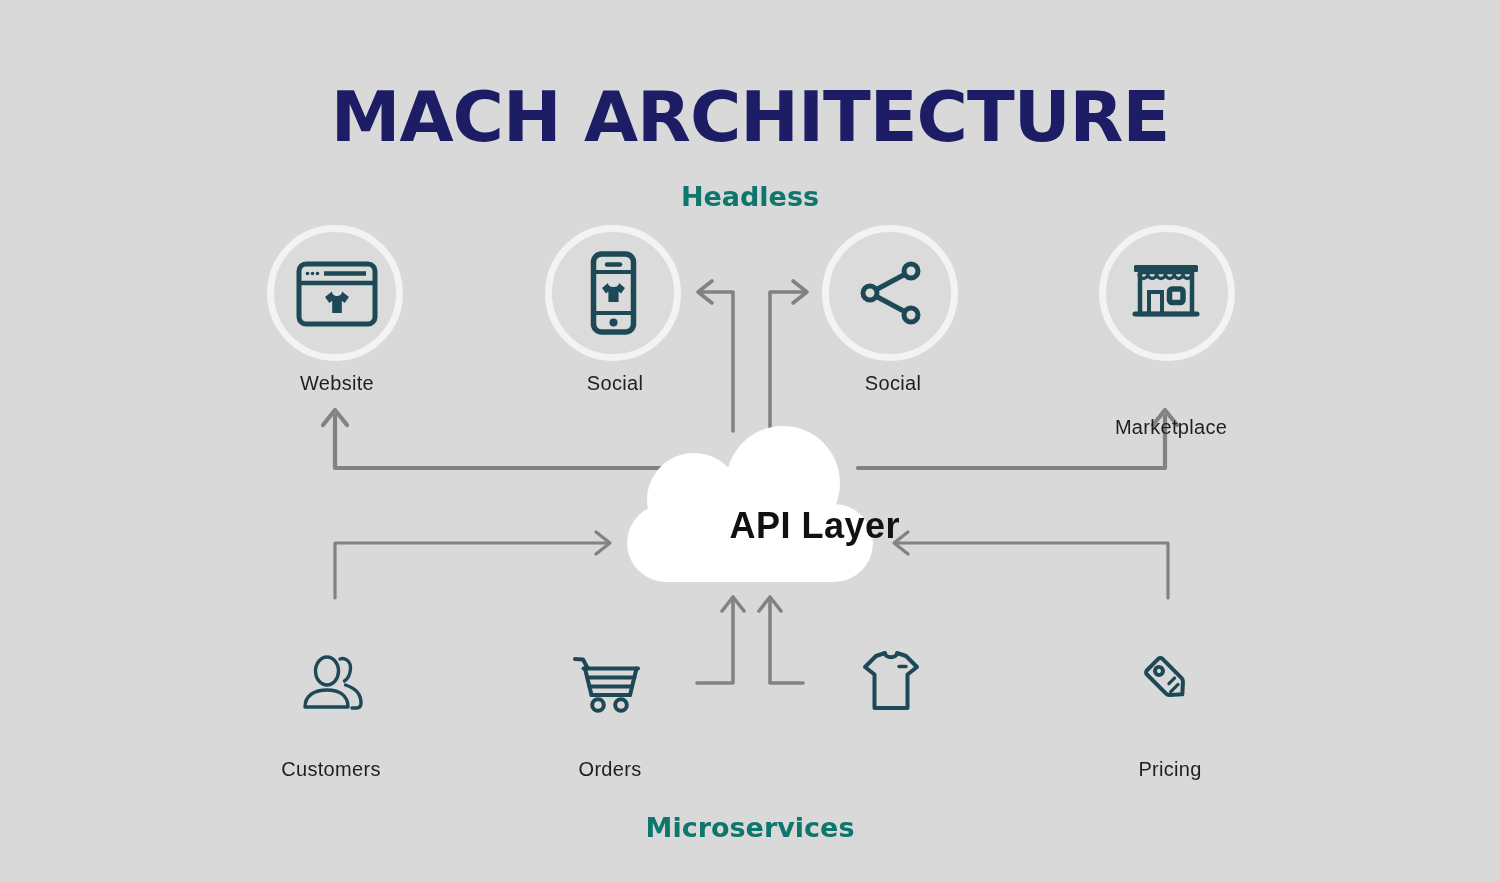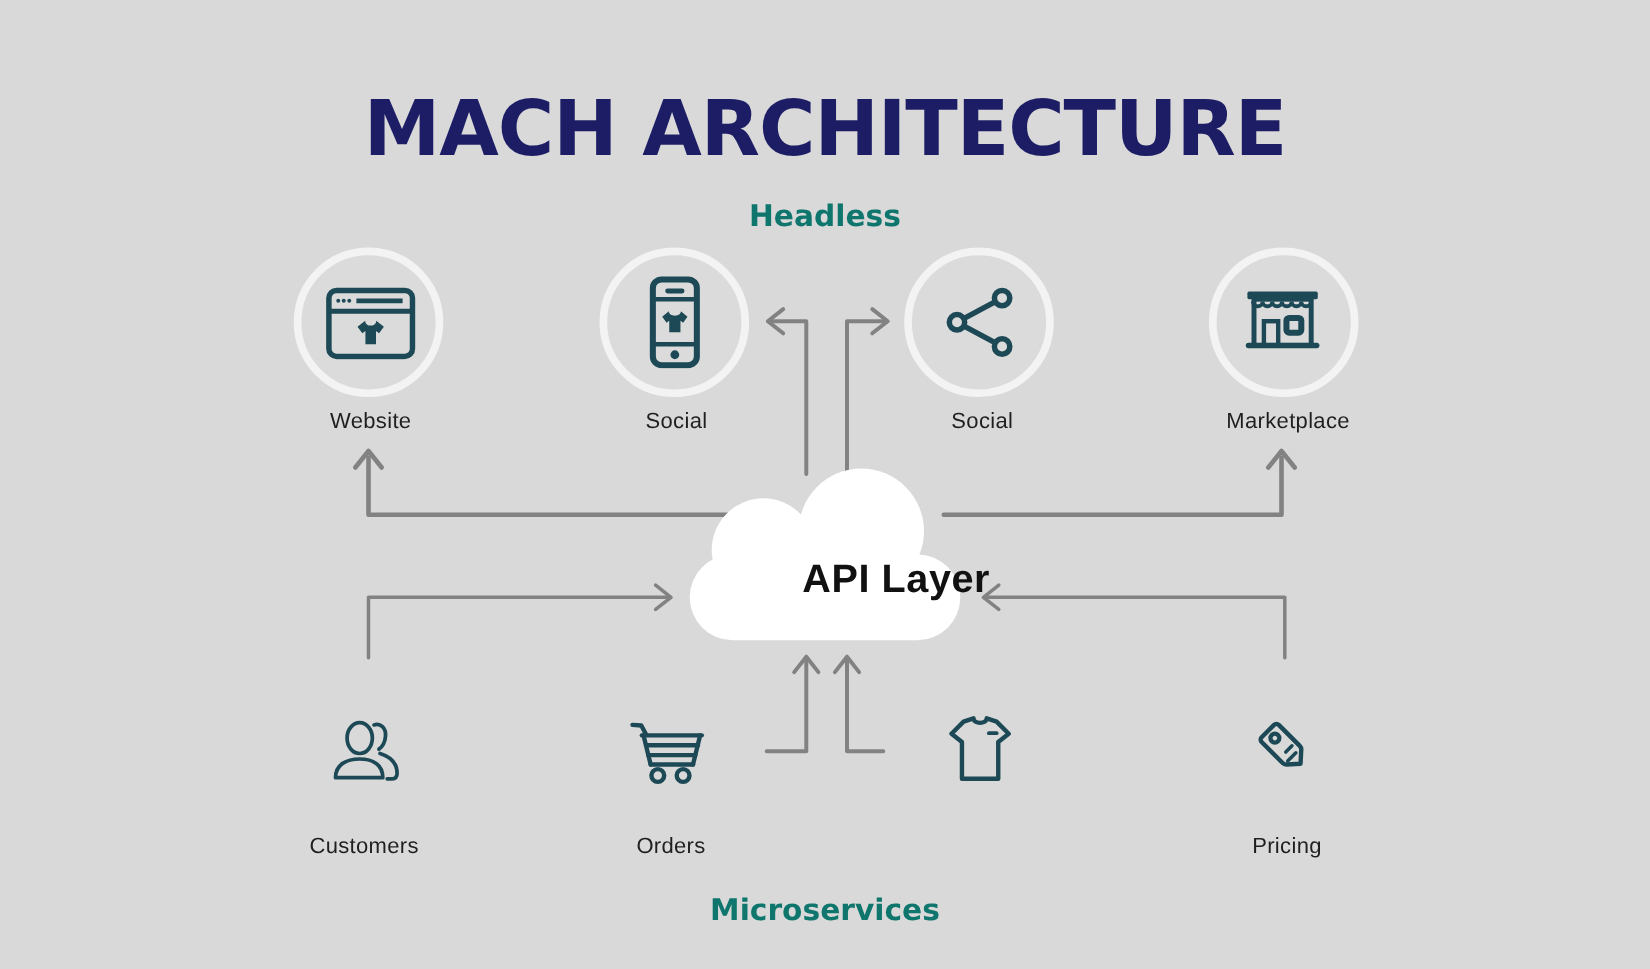--- a/index.html
+++ b/index.html
@@ -152,21 +152,21 @@
       <rect x="8" y="10" width="52" height="42" stroke-width="4.5"></rect>
       <rect x="17" y="30" width="13" height="22" stroke-width="4"></rect>
       <rect x="37.5" y="27" width="13.5" height="13.5" rx="2.5" stroke-width="5.5"></rect>
       <path d="M3 52 H65" stroke-width="5" stroke-linecap="round"></path>
     </g>
   </svg>
 
   <div class="node-label channel-label" style="left:337px;">Website</div>
   <div class="node-label channel-label" style="left:615px;">Social</div>
   <div class="node-label channel-label" style="left:893px;">Social</div>
-  <div class="node-label channel-label" style="left:1171px;">Marketplace</div>
+  <div class="node-label channel-label" style="left:1171px;margin-top:44px;">Marketplace</div>
 
   <svg class="icon-svg" style="left:296px;top:650px;" width="76" height="68" viewBox="0 0 76 68">
     <g fill="none" stroke="var(--icon)" stroke-width="3.4" stroke-linecap="round" stroke-linejoin="round">
       <ellipse cx="31" cy="21" rx="11.5" ry="14"></ellipse>
       <path d="M9 57 C9 45 19 40 31 40 C43 40 52 45 52 57 L9 57 Z"></path>
       <path d="M44 9 C50 7 55 12 54.5 19 C54 25 51.5 29 48.5 31"></path>
       <path d="M49.5 35 C59 38 65 44 65 53 C65 56 63.5 58 60.5 58 L56 58"></path>
     </g>
   </svg>
 

